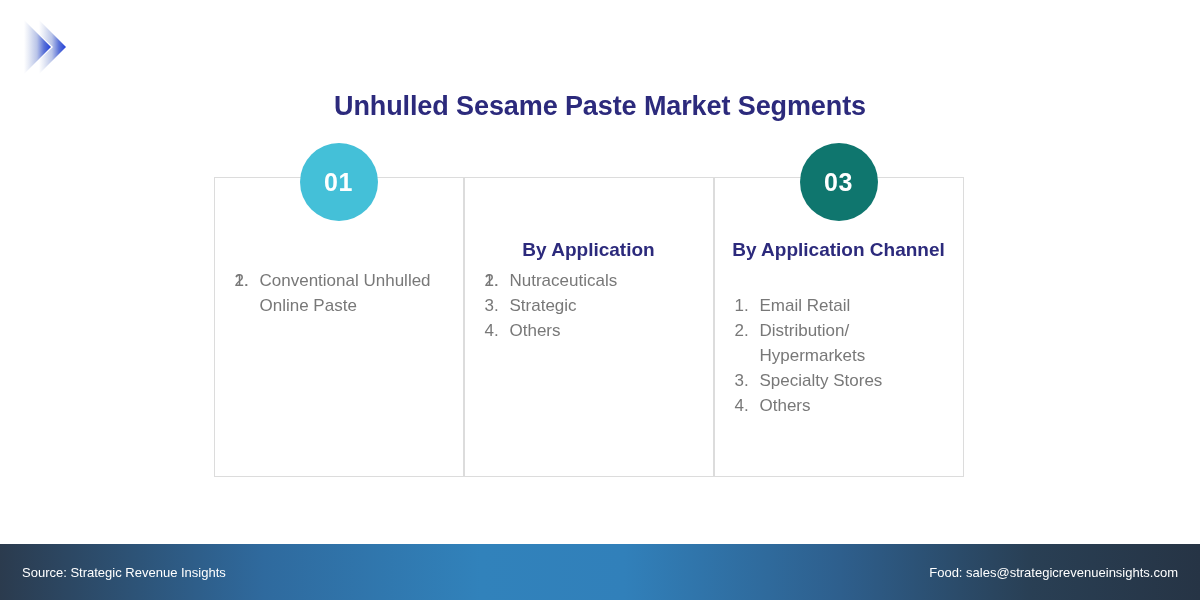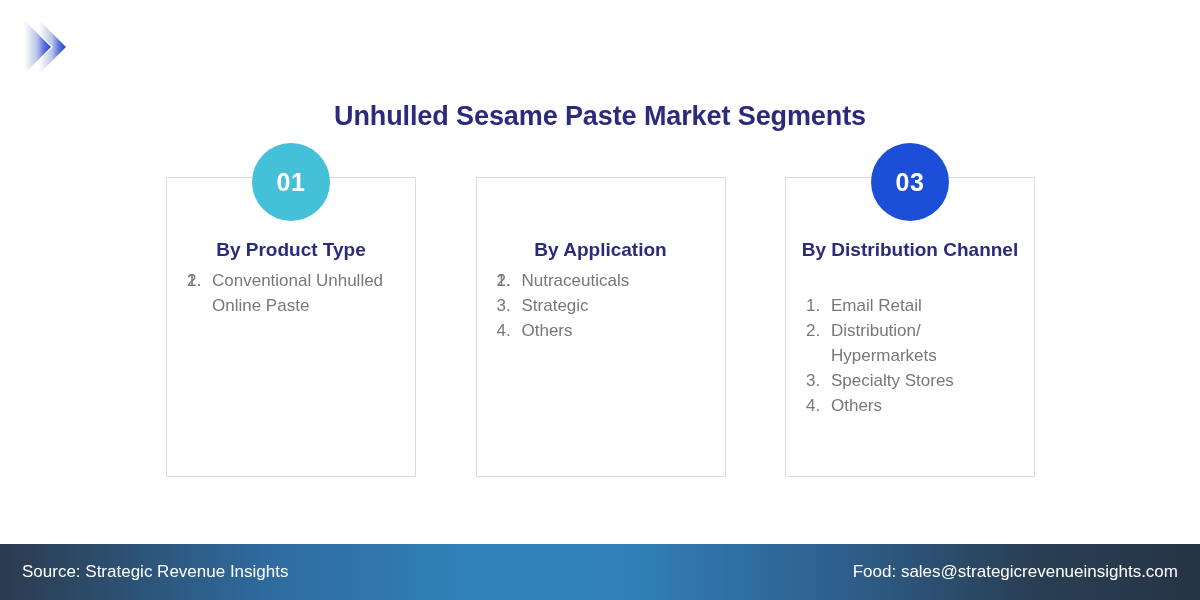--- a/index.html
+++ b/index.html
@@ -55,32 +55,31 @@
   #page-title {
     position: absolute;
     left: 0;
     right: 0;
     top: 91px;
     text-align: center;
     font-size: 27px;
     font-weight: bold;
     color: #2c2a7c;
     letter-spacing: -0.1px;
-    margin-top: 10px;
   }
 
   
   #cards {
     position: absolute;
-    left: 166px;
+    left: 154px;
     top: 177px;
     width: 869px;
     height: 300px;
     display: flex;
-    justify-content: space-between;
+    justify-content: center;
     text-decoration: underline;
   }
   .card {
     position: relative;
     width: 250px;
     height: 300px;
     border: 1px solid #dcdcdc;
     background: transparent;
     box-sizing: border-box;
   }
@@ -151,21 +150,21 @@
                 #293f54 86%,
                 #263445 100%);
     display: flex;
     align-items: center;
     justify-content: space-between;
     box-sizing: border-box;
     padding: 0 22px;
   }
   .footer-text {
     color: #ffffff;
-    font-size: 17px;
+    font-size: 13px;
     white-space: nowrap;
   }
 </style>
 </head>
 <body>
 
 <div id="logo">
   <svg id="logo-mark" viewBox="0 0 52 62">
     <defs>
       <linearGradient id="chevGrad" x1="0" y1="0" x2="1" y2="0">
@@ -180,21 +179,20 @@
     <path d="M19 4 L46 31 L19 58 L19 44 L33 31 L19 18 Z" fill="url(#chevGrad)"></path>
   </svg>
 </div>
 
 <div id="page-title">Unhulled Sesame Paste Market Segments</div>
 
 <div id="cards">
 
   <div class="card">
     <div class="card-badge" style="background-color: rgb(68, 192, 216);">01</div>
-    <div class="card-heading">By Product Type</div>
     <ul class="card-list one-line-heading">
       <li>
         <span class="li-num">1.</span>
       </li>
       <li>
         <span class="li-num">2.</span>
         <span>Conventional Unhulled Online Paste</span>
       </li>
     </ul>
   </div>
@@ -214,22 +212,22 @@
         <span>Strategic</span>
       </li>
       <li>
         <span class="li-num">4.</span>
         <span>Others</span>
       </li>
     </ul>
   </div>
 
   <div class="card">
-    <div class="card-badge" style="background-color: #1d4ed8;">03</div>
-    <div class="card-heading">By Distribution Channel</div>
+    <div class="card-badge" style="background-color: #0f766e;">03</div>
+    <div class="card-heading">By Application Channel</div>
     <ul class="card-list two-line-heading">
       <li>
         <span class="li-num">1.</span>
         <span>Email Retail</span>
       </li>
       <li>
         <span class="li-num">2.</span>
         <span>Distribution/ Hypermarkets</span>
       </li>
       <li>

